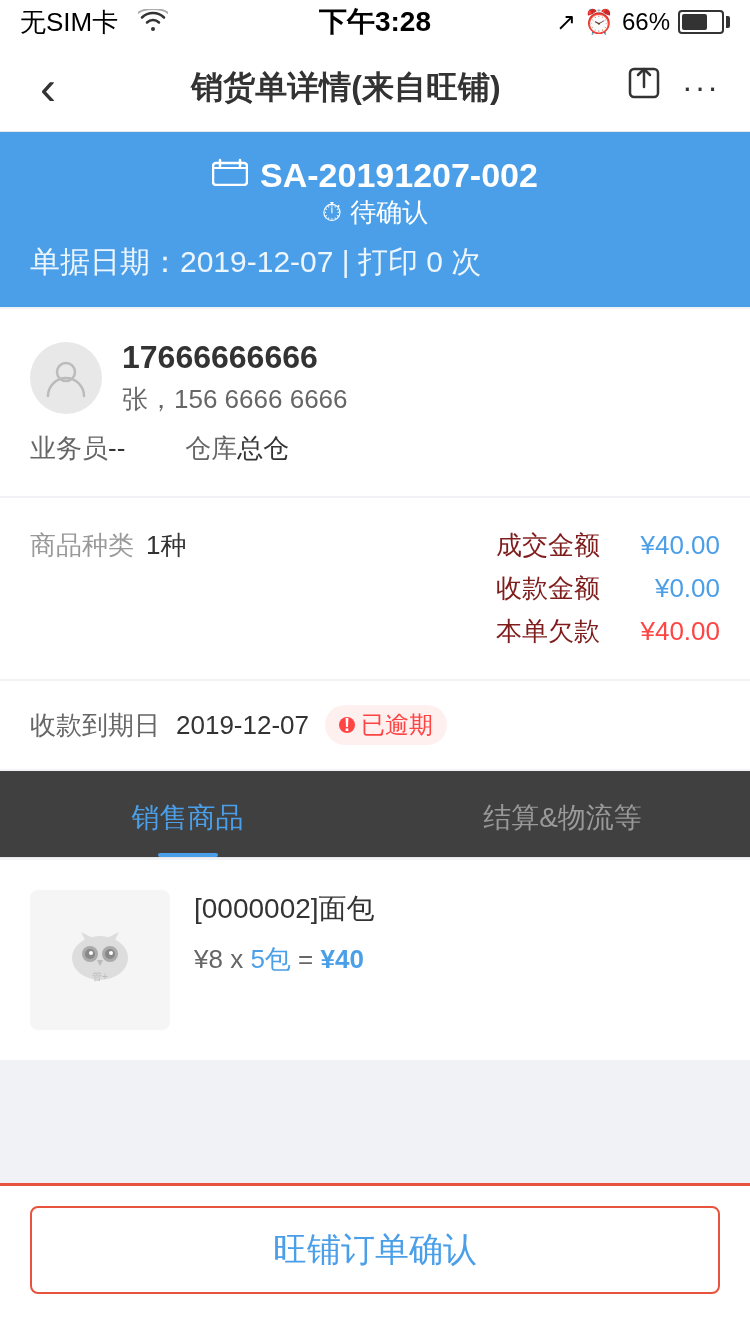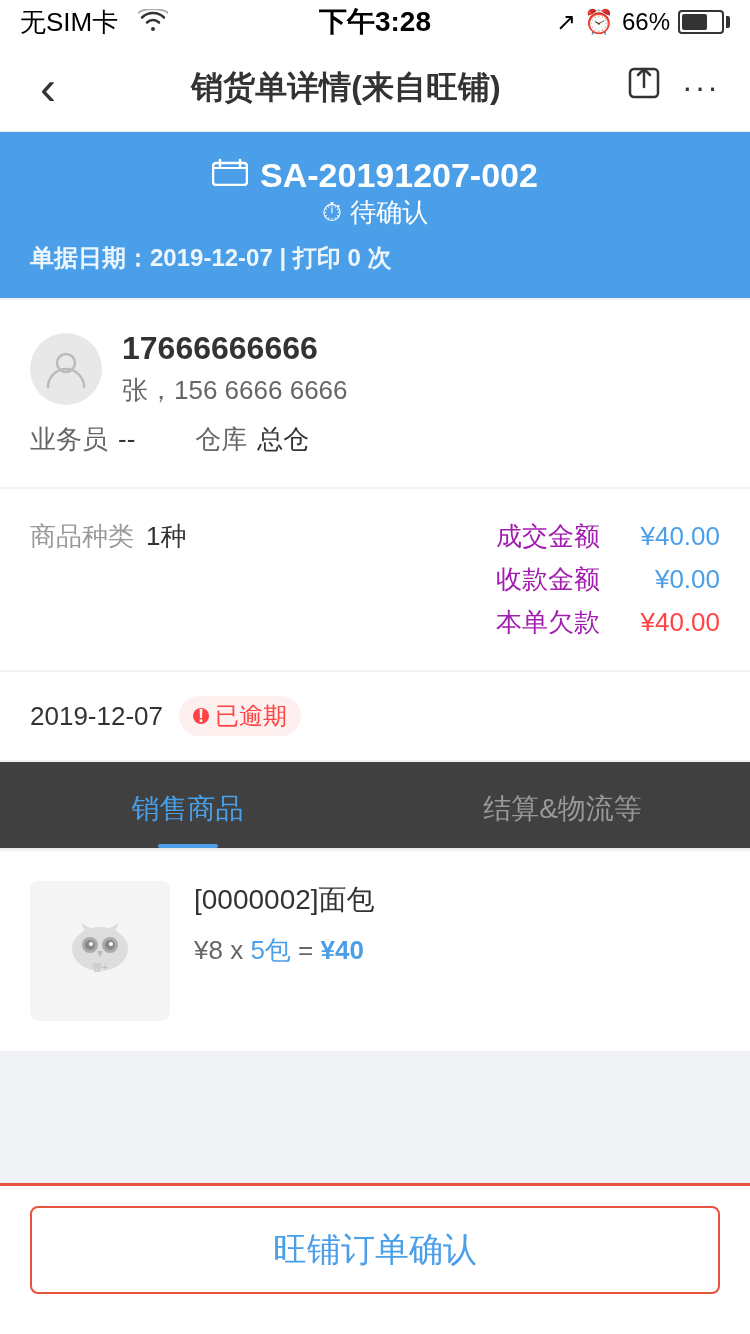--- a/index.html
+++ b/index.html
@@ -98,23 +98,22 @@
       gap: 12px;
     }
     .order-status {
       display: flex;
       align-items: center;
       gap: 8px;
       color: #fff;
       font-size: 26px;
     }
     .order-meta {
-      font-size: 24px;
+      font-size: 30px;
       color: rgba(255,255,255,0.9);
-      font-weight: bold;
     }
 
     
     .customer-section {
       background: #fff;
       padding: 30px;
       margin-bottom: 2px;
     }
     .customer-top {
       display: flex;
@@ -146,21 +145,20 @@
     .customer-meta {
       display: flex;
       gap: 60px;
       margin-top: 14px;
       font-size: 26px;
       color: #666;
     }
     .meta-item {
       display: flex;
       align-items: center;
-      gap: 10px;
     }
     .meta-label {
       color: #666;
     }
     .meta-value {
       color: #333;
     }
 
     
     .summary-section {
@@ -187,21 +185,21 @@
       align-items: flex-end;
       gap: 8px;
     }
     .amount-row {
       display: flex;
       gap: 20px;
       align-items: center;
       font-size: 26px;
     }
     .amount-label {
-      color: #a21caf;
+      color: #7f1d1d;
     }
     .amount-value {
       color: #4A9FE8;
       font-weight: 500;
       min-width: 100px;
       text-align: right;
     }
     .amount-value.red {
       color: #FF4444;
     }
@@ -492,20 +490,21 @@
       <span class="amount-value">¥0.00</span>
     </div>
     <div class="amount-row">
       <span class="amount-label">本单欠款</span>
       <span class="amount-value red">¥40.00</span>
     </div>
   </div>
 </div>
 
 <div class="due-section" style="margin-top:2px;">
+  <span>收款到期日</span>
   <span style="color:#333;">2019-12-07</span>
   <span class="overdue-badge">
     <span class="overdue-dot">!</span>
     <span>已逾期</span>
   </span>
 </div>
 
 <div class="tabs-section" style="margin-top:2px;">
   <div class="tabs-header">
     <div class="tab-item active">

